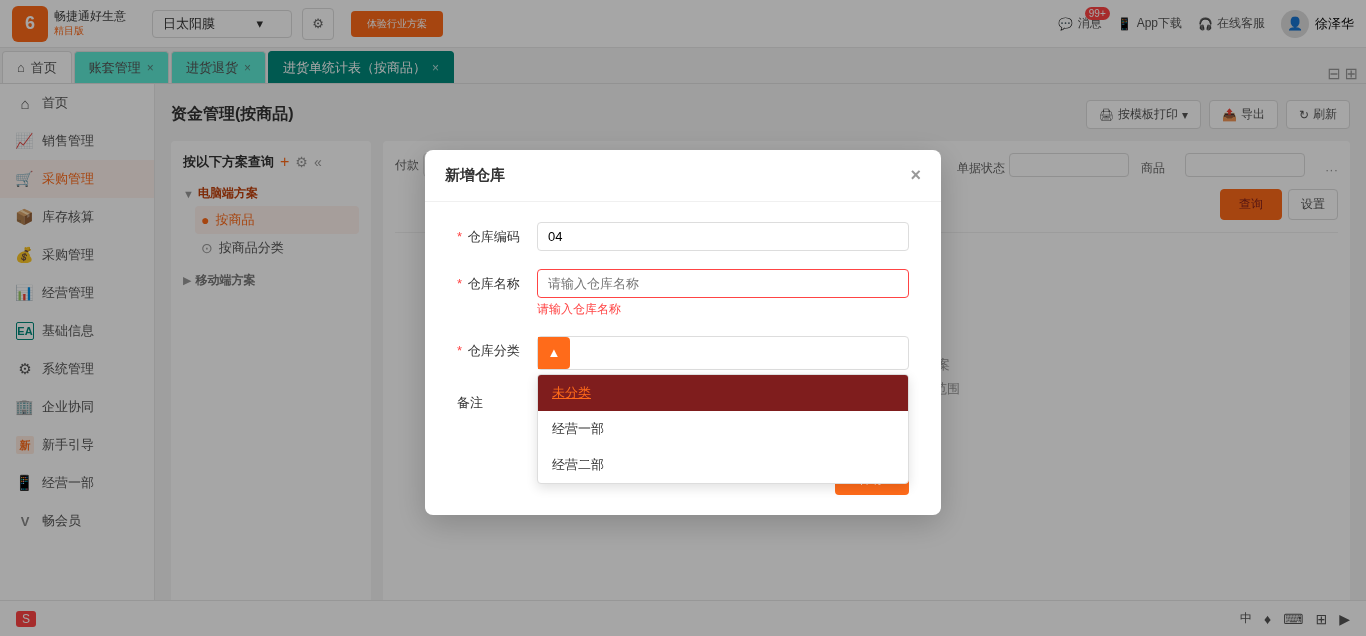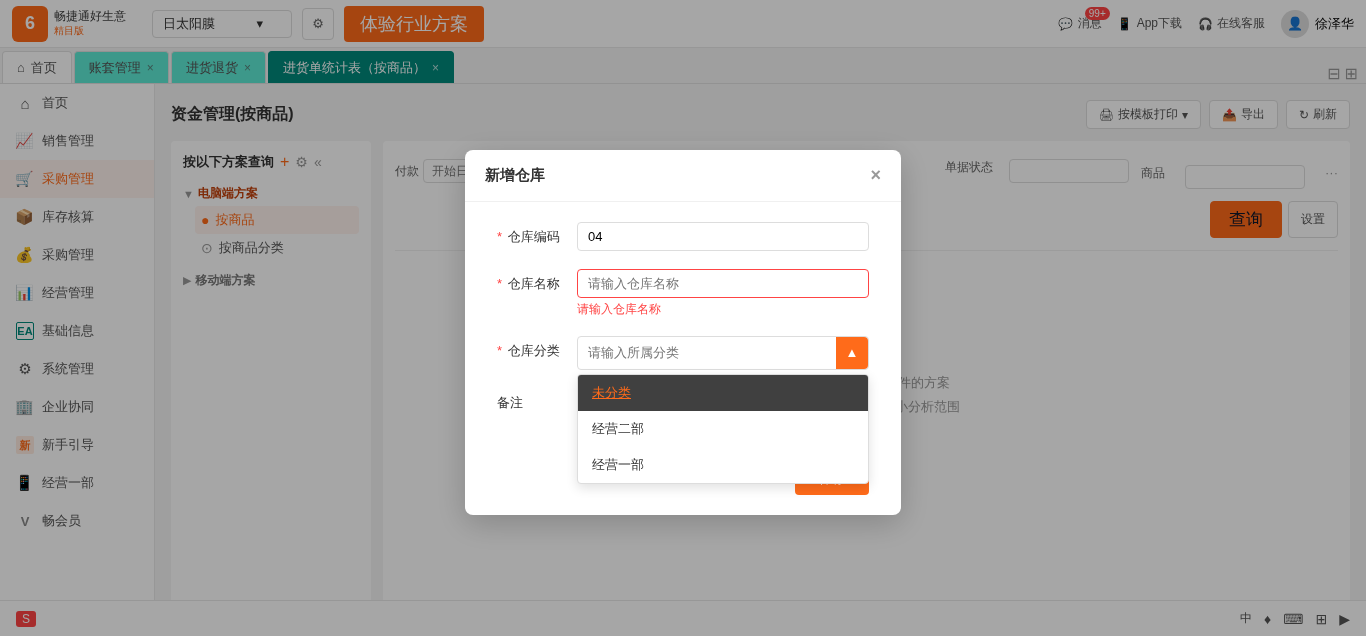--- a/index.html
+++ b/index.html
@@ -39,21 +39,21 @@
       position: relative; cursor: pointer; min-width: 140px;
       display: flex; align-items: center; justify-content: space-between;
     }
     .gear-btn {
       width: 32px; height: 32px; border: 1px solid #ddd; border-radius: 4px;
       display: flex; align-items: center; justify-content: center;
       cursor: pointer; background: #fff; color: #666;
     }
     .trial-btn {
       background: #ff6b1a; color: white; border: none;
-      padding: 6px 16px; border-radius: 4px; cursor: pointer; font-size: 18px;
+      padding: 6px 16px; border-radius: 4px; cursor: pointer; font-size: 10px; margin-left: 7px;
     }
 
     .top-right { display: flex; align-items: center; gap: 16px; }
     .top-icon-item { display: flex; align-items: center; gap: 4px; cursor: pointer; color: #555; font-size: 12px; position: relative; }
     .badge {
       background: #ff4444; color: white; font-size: 10px;
       border-radius: 8px; padding: 1px 4px;
       position: absolute; top: -8px; right: -8px;
     }
     .user-info { display: flex; align-items: center; gap: 6px; cursor: pointer; }
@@ -112,21 +112,21 @@
       overflow: auto;
       position: relative;
     }
     .page-title { font-size: 16px; font-weight: bold; color: #333; margin-bottom: 12px; display:flex;align-items:center;justify-content:space-between; }
     .page-actions { display:flex;gap:8px; }
     .action-btn {
       border: 1px solid #ddd; background: #fff;
       padding: 5px 12px; border-radius: 4px; cursor: pointer; font-size: 12px; color: #555;
       display:flex;align-items:center;gap:4px;
     }
-    .action-btn.primary { background: #ff6b1a; color: #0f172a; border-color: #ff6b1a; padding: 6px 18px; font-size: 17px; }
+    .action-btn.primary { background: #ff6b1a; color: #7f1d1d; border-color: #ff6b1a; padding: 6px 18px; font-size: 12px; }
     .field-input {
       border: 1px solid #ddd; border-radius: 4px;
       padding: 4px 8px; font-size: 12px; width: 160px;
     }
     .select-input {
       border: 1px solid #ddd; border-radius: 4px;
       padding: 4px 8px; font-size: 12px; width: 120px;
       appearance: none; background: #fff;
     }
 
@@ -140,21 +140,21 @@
       position: fixed; inset: 0;
       background: rgba(0,0,0,0.35);
       z-index: 100;
       display: flex; align-items: center; justify-content: center;
     }
 
     
     .modal {
       background: #fff;
       border-radius: 8px;
-      width: 436px;
+      width: 516px;
       box-shadow: 0 8px 32px rgba(0,0,0,0.2);
       position: relative;
       z-index: 101;
       margin-top: 28px;
     }
     .modal-header {
       display: flex; align-items: center; justify-content: space-between;
       padding: 16px 20px;
       border-bottom: 1px solid #f0f0f0;
       font-size: 15px; font-weight: bold; color: #333;
@@ -219,21 +219,21 @@
       box-shadow: 0 4px 12px rgba(0,0,0,0.12);
       z-index: 200;
       overflow: hidden;
     }
     .dropdown-item {
       padding: 9px 14px;
       cursor: pointer;
       font-size: 13px;
       color: #333;
     }
-    .dropdown-item.selected { background: #404040; color: #ff6b1a; text-decoration: underline; }
+    .dropdown-item.selected { background: #7f1d1d; color: #ff6b1a; text-decoration: underline; }
 
     .modal-footer {
       padding: 12px 32px 20px;
       display: flex; justify-content: flex-end; gap: 10px;
     }
     .btn-save {
       background: #ff6b1a; color: white; border: none;
       padding: 7px 24px; border-radius: 4px; cursor: pointer; font-size: 13px;
     }
 
@@ -432,27 +432,27 @@
             <span style="color:#666;font-size:12px;">付款</span>
             <input class="field-input" type="text" style="width: 130px;" placeholder="开始日期">
             <span style="color:#999;">—</span>
             <input class="field-input" type="text" style="width: 130px;" placeholder="结束日期">
           </div>
           <div style="display:flex;align-items:center;gap:4px;">
             <span style="color:#666;font-size:12px;">付款</span>
             <input class="field-input" type="text" style="width: 120px;">
             <span style="color:#999;">···</span>
           </div>
-          <div style="display:flex;align-items:flex-start;gap:16px;margin-left:auto;">
+          <div style="display:flex;align-items:flex-end;gap:4px;margin-left:auto;">
             <span style="color:#666;font-size:12px;">单据状态</span>
             <select class="select-input">
               <option></option>
             </select>
           </div>
-          <div style="display:flex;align-items:flex-start;gap:20px;margin-top:12px;">
+          <div style="display:flex;align-items:flex-end;gap:20px;">
             <span style="color:#666;font-size:12px;">商品</span>
             <input class="field-input" type="text" style="width: 120px;">
             <span style="color:#999;">···</span>
           </div>
           <div style="display:flex;gap:6px;margin-left:auto;">
             <button class="action-btn primary">查询</button>
             <button class="action-btn">设置</button>
           </div>
         </div>
 
@@ -501,28 +501,27 @@
         </div>
       </div>
 
       <div class="form-row">
         <div class="form-label">
           <span class="required-star">*</span>
           <span>仓库分类</span>
         </div>
         <div class="form-input-wrap category-wrap">
           <div class="category-input-row">
-            <input class="category-input" type="text" placeholder="请输入所属分类" style="">
             <div class="category-arrow">▲</div>
           </div>
 
           <div class="category-dropdown">
             <div class="dropdown-item selected">未分类</div>
+            <div class="dropdown-item">经营一部</div>
             <div class="dropdown-item">经营二部</div>
-            <div class="dropdown-item">经营一部</div>
           </div>
         </div>
       </div>
 
       <div class="form-row">
         <div class="form-label">备注</div>
         <div class="form-input-wrap">
           <input class="form-input" type="text" style="">
         </div>
       </div>

